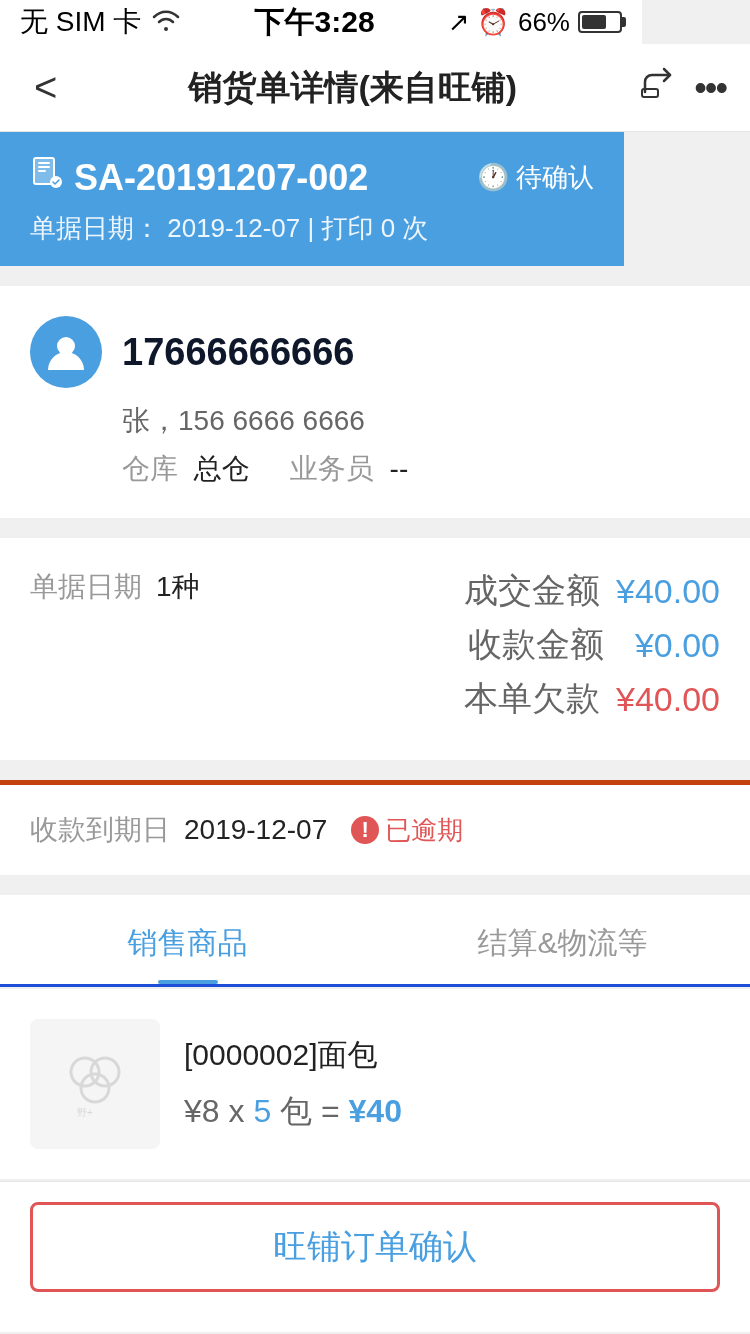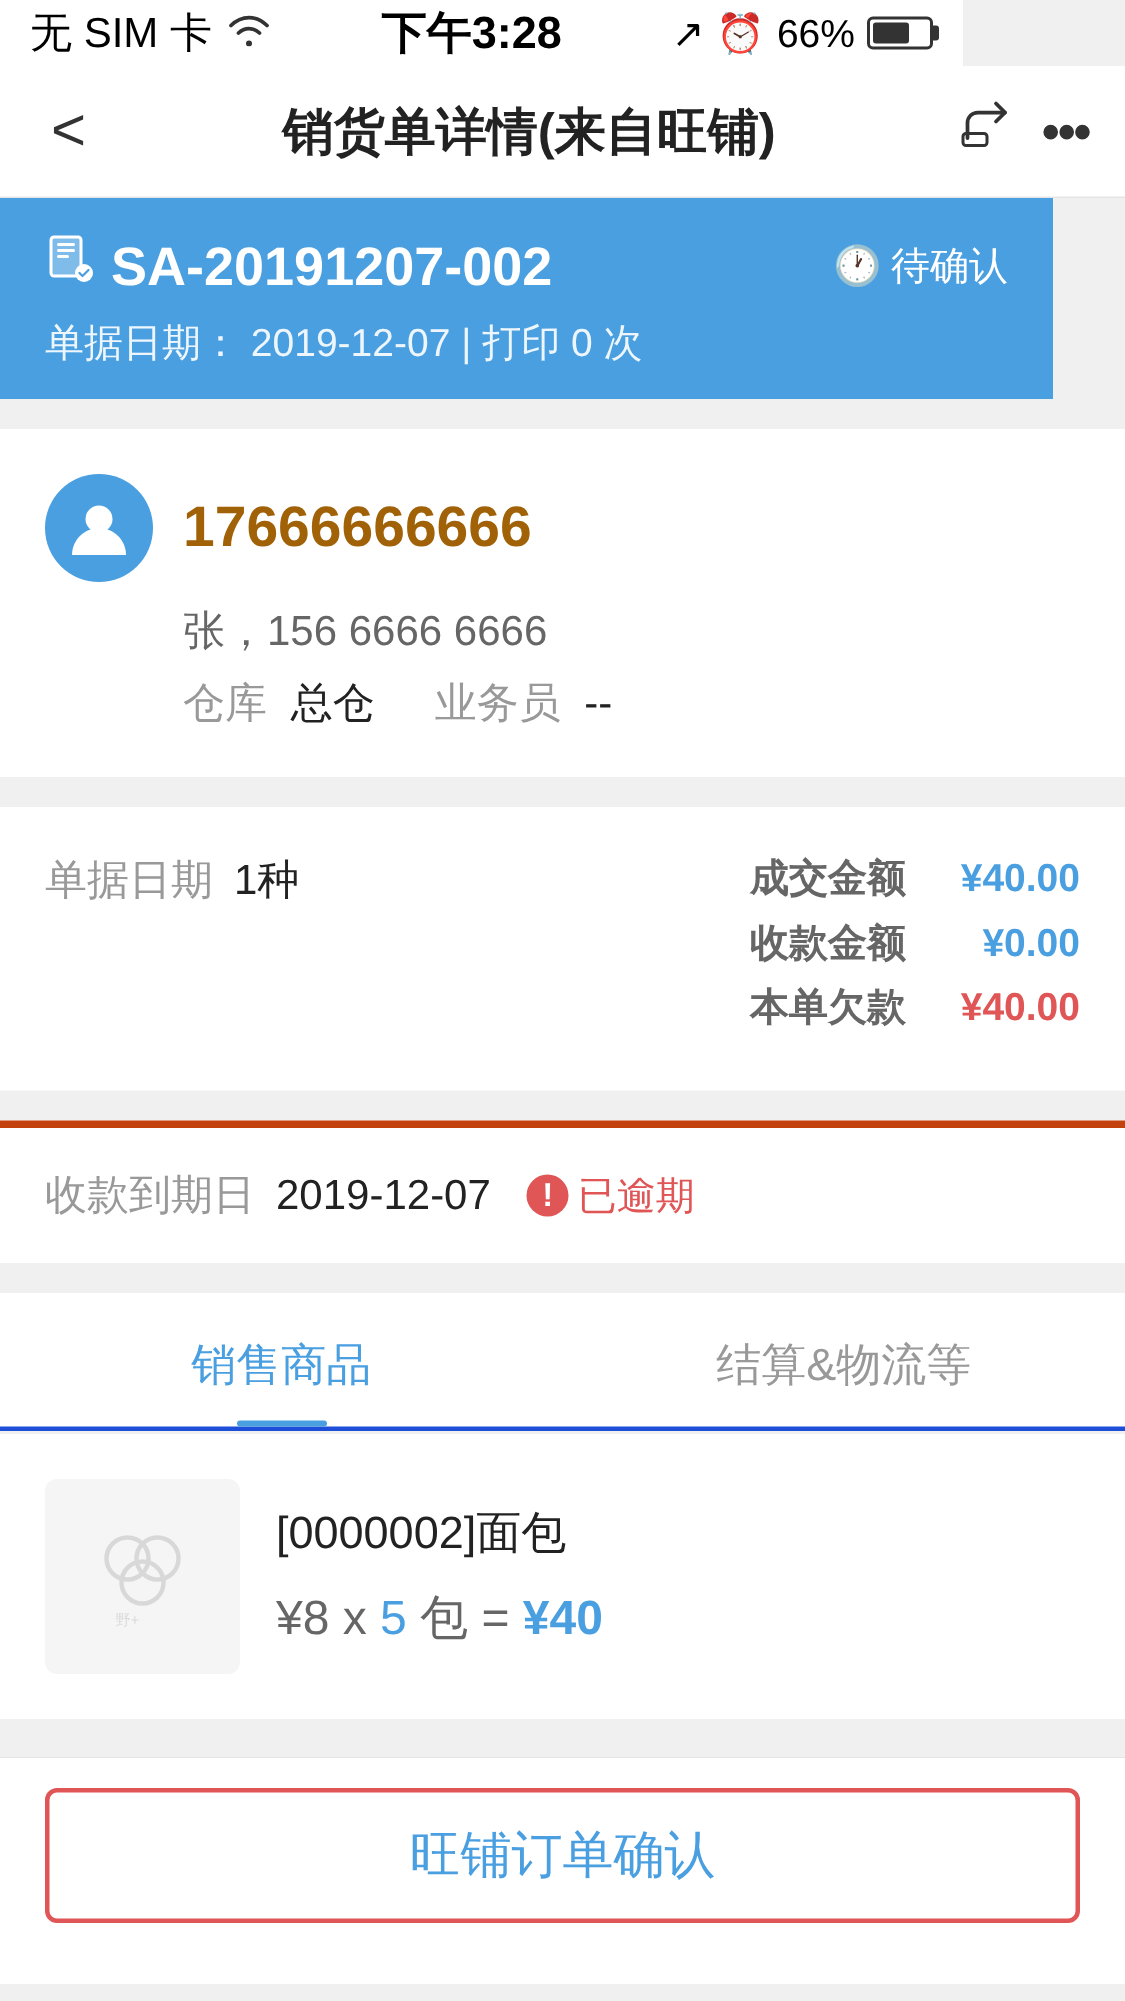--- a/index.html
+++ b/index.html
@@ -101,21 +101,21 @@
       color: #333;
     }
     .nav-more-icon {
       font-size: 36px;
       color: #333;
       letter-spacing: -2px;
     }
 
     
     .order-header {
-      width: 702px;
+      width: 624px;
       background: #4a9fe0;
       padding: 24px 30px 20px;
     }
     .order-header-top {
       display: flex;
       align-items: center;
       justify-content: space-between;
     }
     .order-id {
       font-size: 36px;
@@ -161,21 +161,21 @@
       flex-shrink: 0;
     }
     .customer-avatar svg {
       width: 44px;
       height: 44px;
       fill: #fff;
     }
     .customer-phone {
       font-size: 38px;
       font-weight: 600;
-      color: #a16207;
+      color: #0f172a;
     }
     .customer-info {
       font-size: 28px;
       color: #666;
       margin-bottom: 10px;
       padding-left: 92px;
     }
     .customer-meta {
       display: flex;
       align-items: center;
@@ -203,25 +203,25 @@
       font-size: 28px;
       color: #666;
     }
     .summary-label { color: #999; }
     .summary-value { color: #222; font-size: 28px; }
     .summary-right {
       text-align: right;
     }
     .summary-row {
       display: flex;
+      justify-content: flex-end;
       align-items: center;
       gap: 16px;
       margin-bottom: 8px;
-      font-size: 26px;
-      font-weight: bold;
+      font-size: 34px;
     }
     .summary-row-label { color: #666; }
     .summary-row-value { color: #4a9fe0; min-width: 100px; text-align: right; }
     .summary-row-value.red { color: #e05555; }
 
     
     .due-section {
       background: #fff;
       padding: 26px 30px;
       margin-top: 20px;
@@ -338,21 +338,21 @@
 
     
     .content-spacer {
       background: #f0f0f0;
       height: 280px;
     }
 
     
     .bottom-bar {
       position: fixed;
-      bottom: 12px;
+      bottom: 2px;
       left: 0;
       width: 750px;
       background: #fff;
       padding: 20px 30px 40px;
       border-top: 1px solid #e5e5e5;
     }
     .confirm-button {
       width: 100%;
       height: 90px;
       border: 3px solid #e05555;

